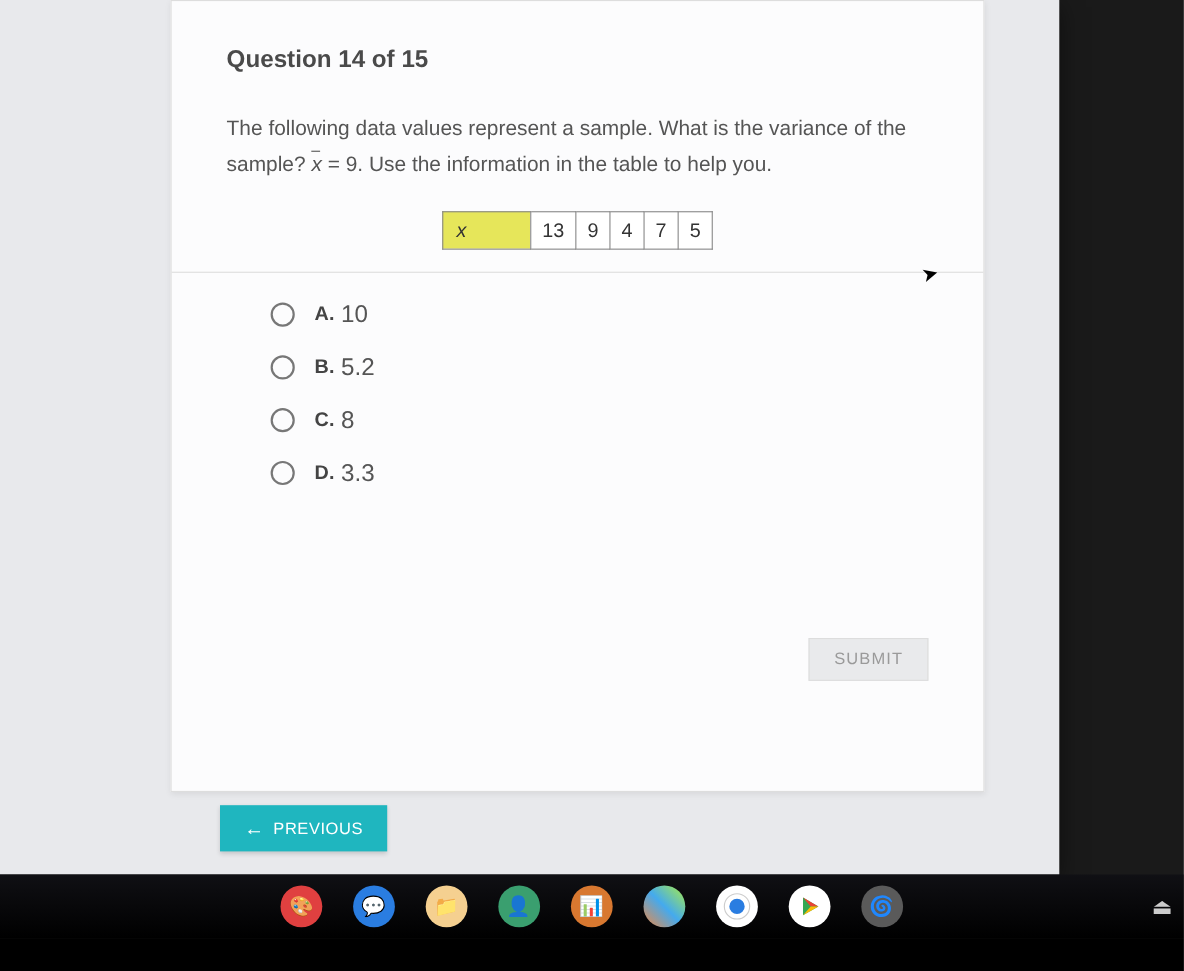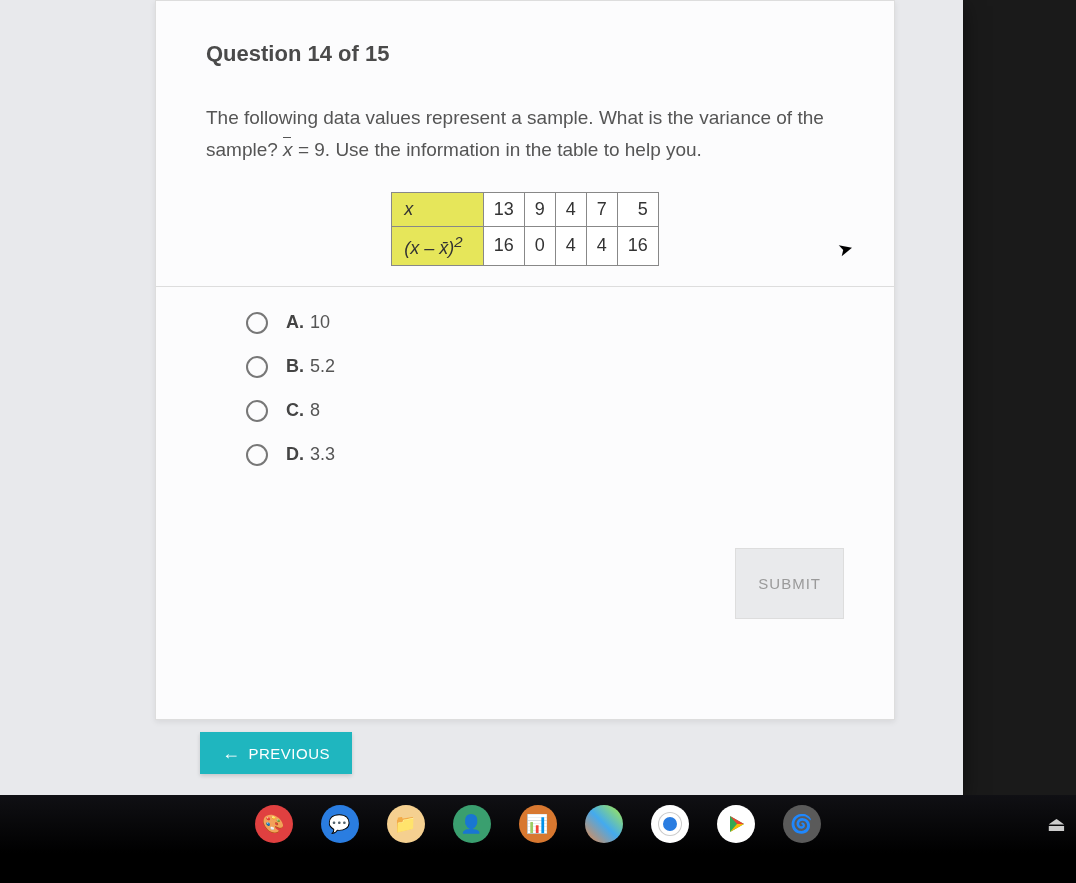--- a/index.html
+++ b/index.html
@@ -93,30 +93,30 @@
     flex-shrink: 0;
   }
   .opt-letter {
     font-weight: 700;
     color: #444;
     font-size: 18px;
     margin-right: 6px;
   }
   .opt-text {
     color: #555;
-    font-size: 18px;
+    font-size: 22px;
   }
   .submit-btn {
     position: absolute;
     right: 50px;
     bottom: 100px;
     background: #e9eaec;
     color: #9a9a9a;
     border: 1px solid #ddd;
-    padding: 26px 22px;
+    padding: 10px 22px;
     font-size: 15px;
     letter-spacing: 1px;
     cursor: pointer;
   }
   .prev-btn {
     position: absolute;
     left: 200px;
     top: 732px;
     background: #1fb6bf;
     color: #fff;
@@ -210,28 +210,20 @@
 
     <table class="data-table">
       <tbody>
           <tr>
         <td class="header-cell"><span>x</span></td>
         <td>13</td>
         <td>9</td>
         <td>4</td>
         <td>7</td>
         <td>5</td>
-      </tr>
-      <tr>
-        <td class="header-cell"><span style="font-style:italic">(x – x̄)<sup>2</sup></span></td>
-        <td>16</td>
-        <td>0</td>
-        <td>4</td>
-        <td>4</td>
-        <td>16</td>
       </tr>
     </tbody>
       </table>
 
     <hr class="divider">
 
     <div class="options">
       <div class="option">
         <div class="radio"></div>
         <span class="opt-letter">A.</span>

